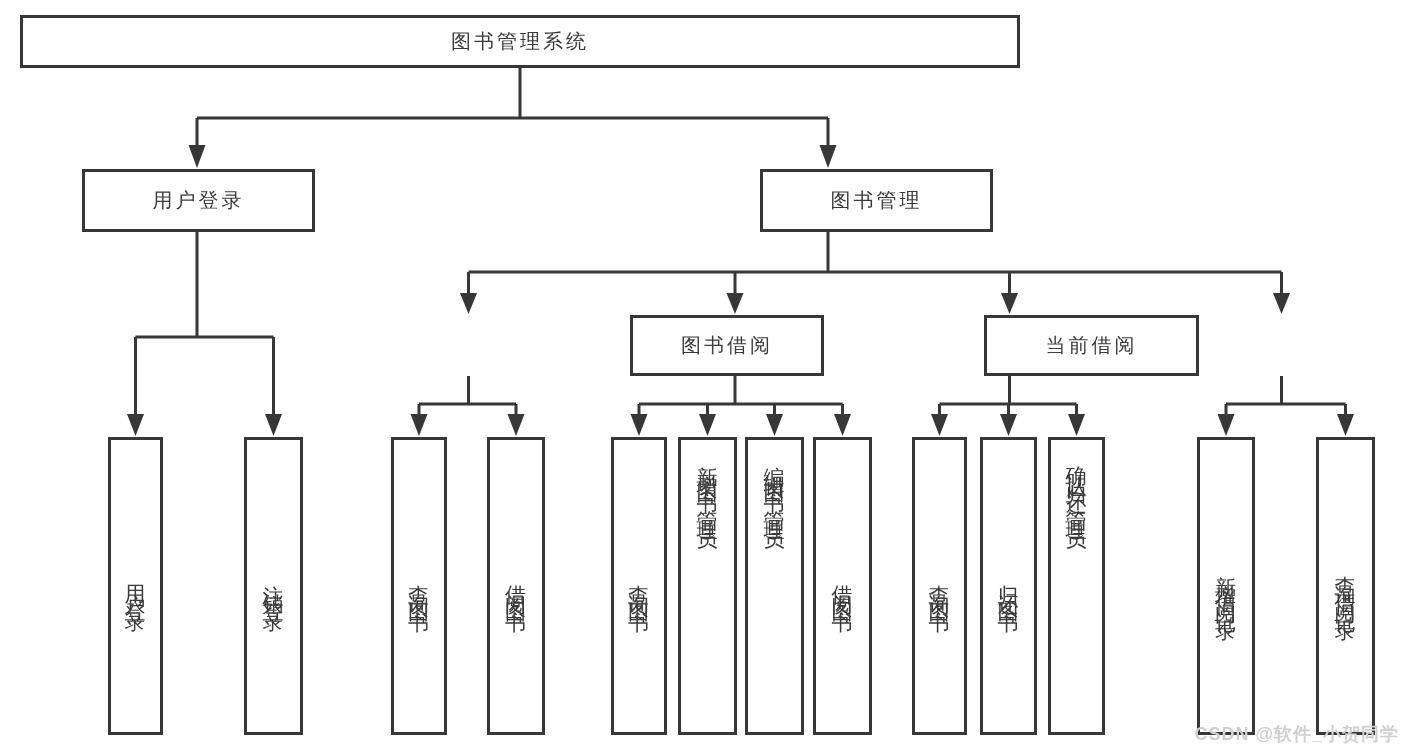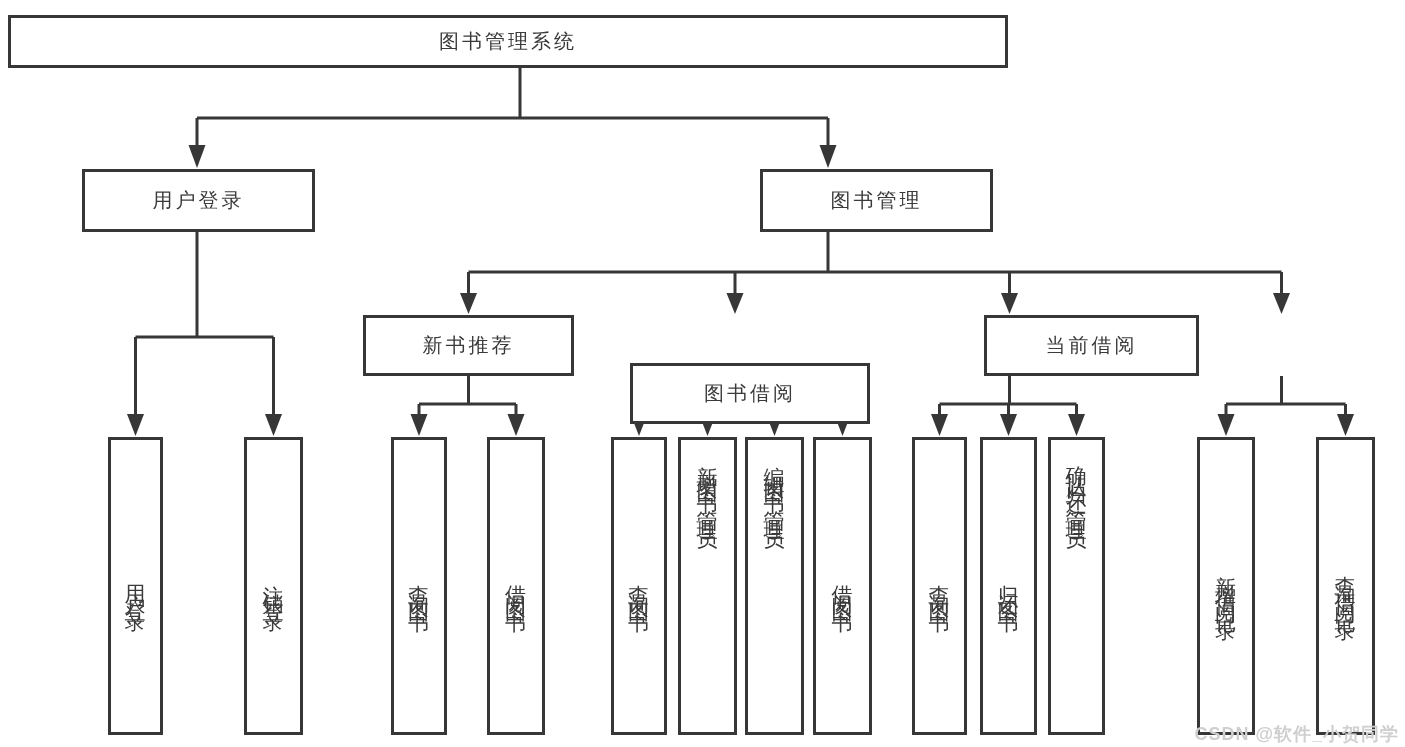--- a/index.html
+++ b/index.html
@@ -108,35 +108,32 @@
     <path d="M1009.5 376 V404 M939.5 404 H1076.5 M939.5 404 V416 M1008.5 404 V416 M1076.5 404 V416"></path>
     <polygon points="931,414 948,414 939.5,436"></polygon>
     <polygon points="1000,414 1017,414 1008.5,436"></polygon>
     <polygon points="1068,414 1085,414 1076.5,436"></polygon>
 
     <path d="M1281.5 376 V404 M1226 404 H1345.5 M1226 404 V416 M1345.5 404 V416"></path>
     <polygon points="1217.5,414 1234.5,414 1226,436"></polygon>
     <polygon points="1337,414 1354,414 1345.5,436"></polygon>
   </svg>
 
-  <div class="box h" style="left:8px; top:15px; width:1000px; height:53px;justify-content:center;">
+  <div class="box h" style="left:20px; top:15px; width:1000px; height:53px;justify-content:center;">
     <span>图书管理系统</span>
   </div>
 
   <div class="box h" style="left:82px; top:169px; width:233px; height:63px;">
     <span>用户登录</span>
   </div>
   <div class="box h" style="left:712px; top:169px; width:233px; height:63px;margin-left:48px;">
     <span>图书管理</span>
   </div>
 
-  <div class="box h" style="left:363px; top:315px; width:211px; height:61px;">
-    <span>新书推荐</span>
-  </div>
-  <div class="box h" style="left:630px; top:315px; width:240px; height:61px;margin-top:48px;">
+  <div class="box h" style="left:630px; top:315px; width:194px; height:61px;">
     <span>图书借阅</span>
   </div>
   <div class="box h" style="left:936px; top:315px; width:215px; height:61px;margin-left:48px;">
     <span>当前借阅</span>
   </div>
 
   <div class="box v" style="left:108px; top:437px; width:55px; height:298px;">
     <span>用户登录</span>
   </div>
   <div class="box v" style="left:244px; top:437px; width:59px; height:298px;">

